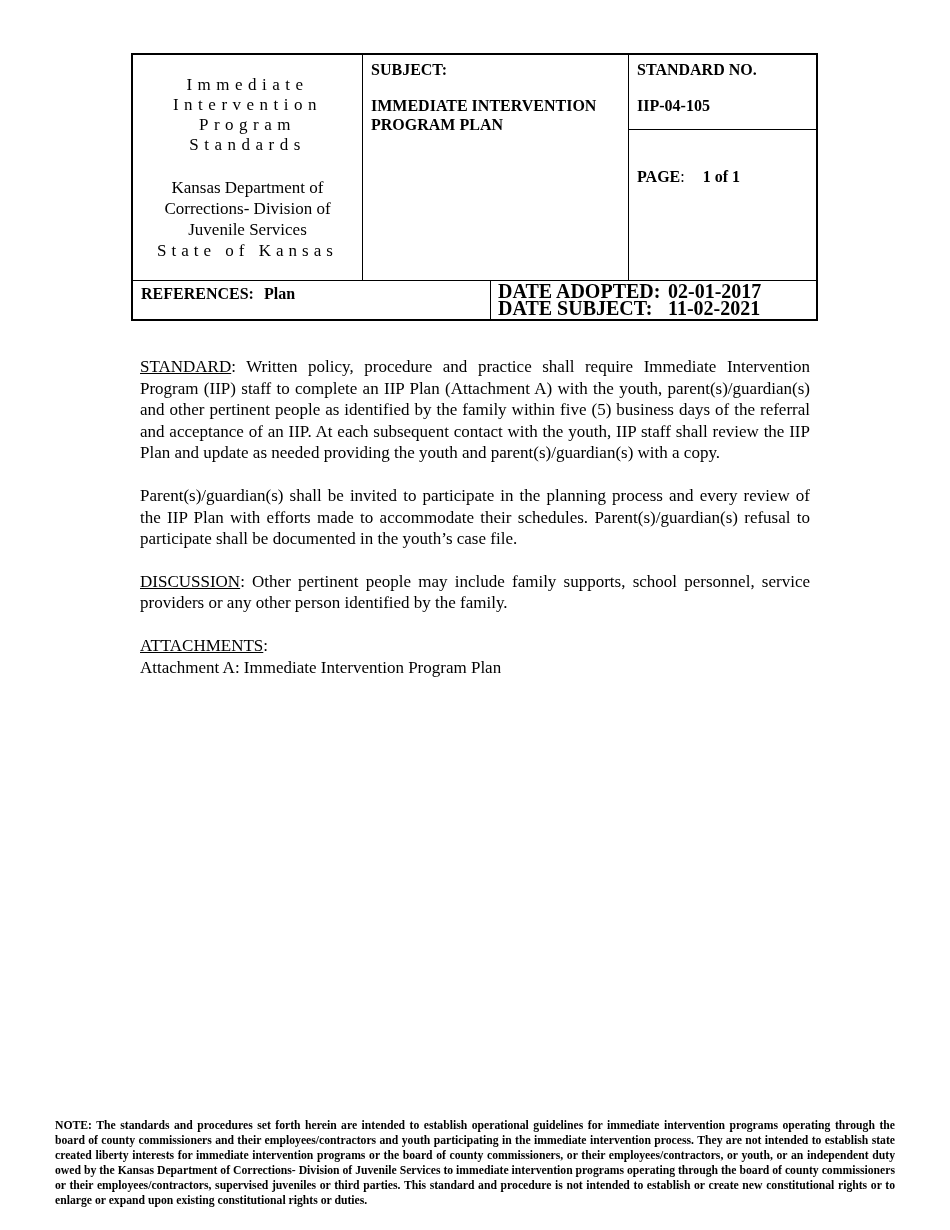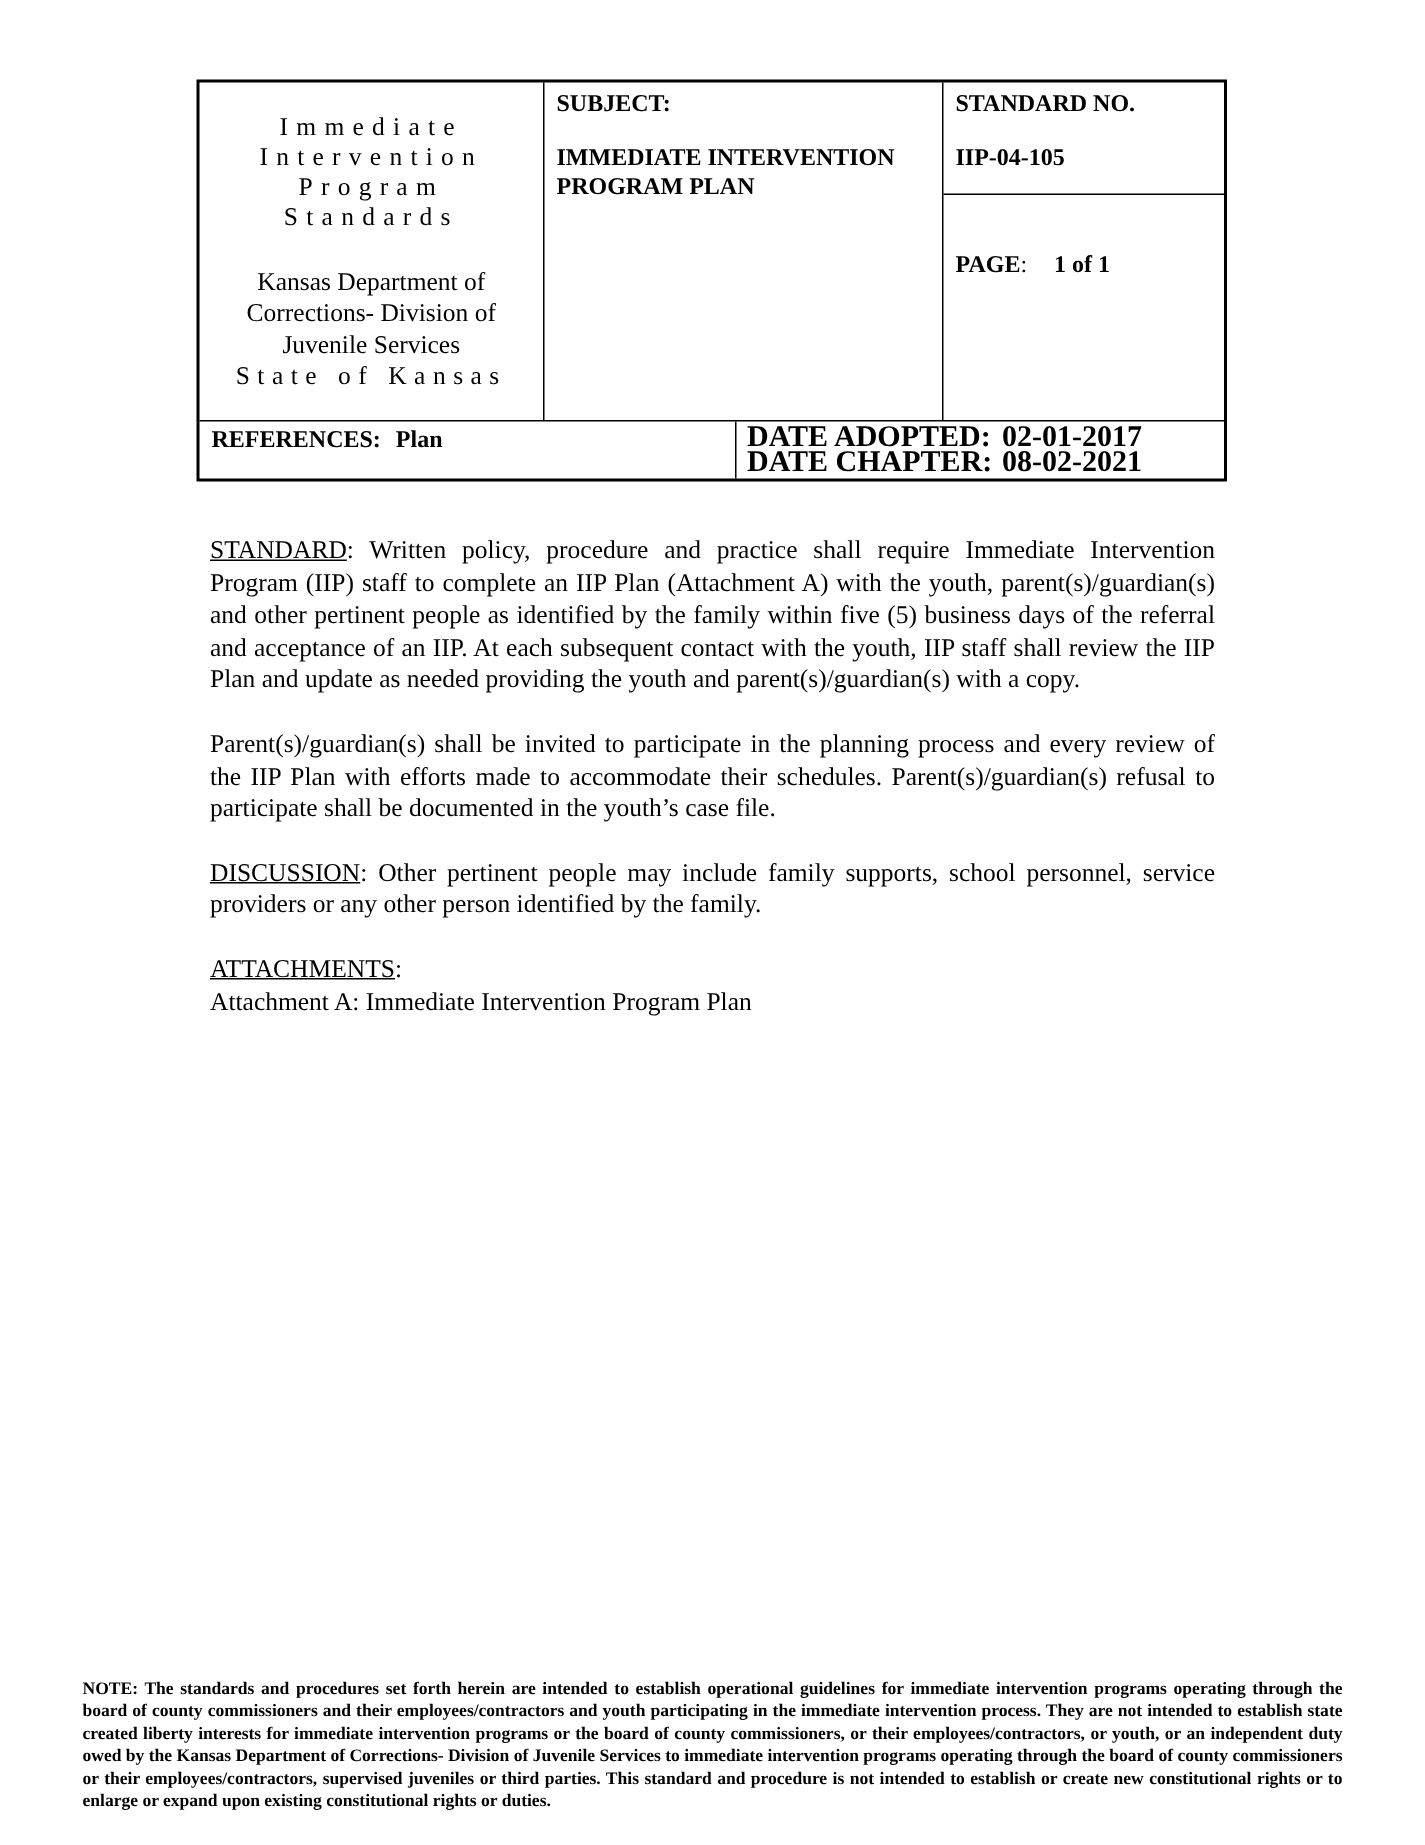--- a/index.html
+++ b/index.html
@@ -183,22 +183,22 @@
     <div class="ht-bottom">
       <div class="refs-cell">
         <span>REFERENCES:</span><span class="refs-value">Plan</span>
       </div>
       <div class="dates-cell">
         <div class="date-row">
           <span class="date-label">DATE ADOPTED:</span>
           <span>02-01-2017</span>
         </div>
         <div class="date-row">
-          <span class="date-label">DATE CHAPTER:</span>
-          <span>08-02-2021</span>
+          <span class="date-label">DATE SUBJECT:</span>
+          <span>11-02-2021</span>
         </div>
       </div>
     </div>
   </div>
 
   <div class="doc-body">
     <p><span class="u">STANDARD</span><span>:  Written policy, procedure and practice shall require Immediate Intervention Program (IIP) staff to complete an IIP Plan (Attachment A) with the youth, parent(s)/guardian(s) and other pertinent people as identified by the family within five (5) business days of the referral and acceptance of an IIP.  At each subsequent contact with the youth, IIP staff shall review the IIP Plan and update as needed providing the youth and parent(s)/guardian(s) with a copy.</span></p>
 
     <p>Parent(s)/guardian(s) shall be invited to participate in the planning process and every review of the IIP Plan with efforts made to accommodate their schedules. Parent(s)/guardian(s) refusal to participate shall be documented in the youth’s case file.</p>
 

